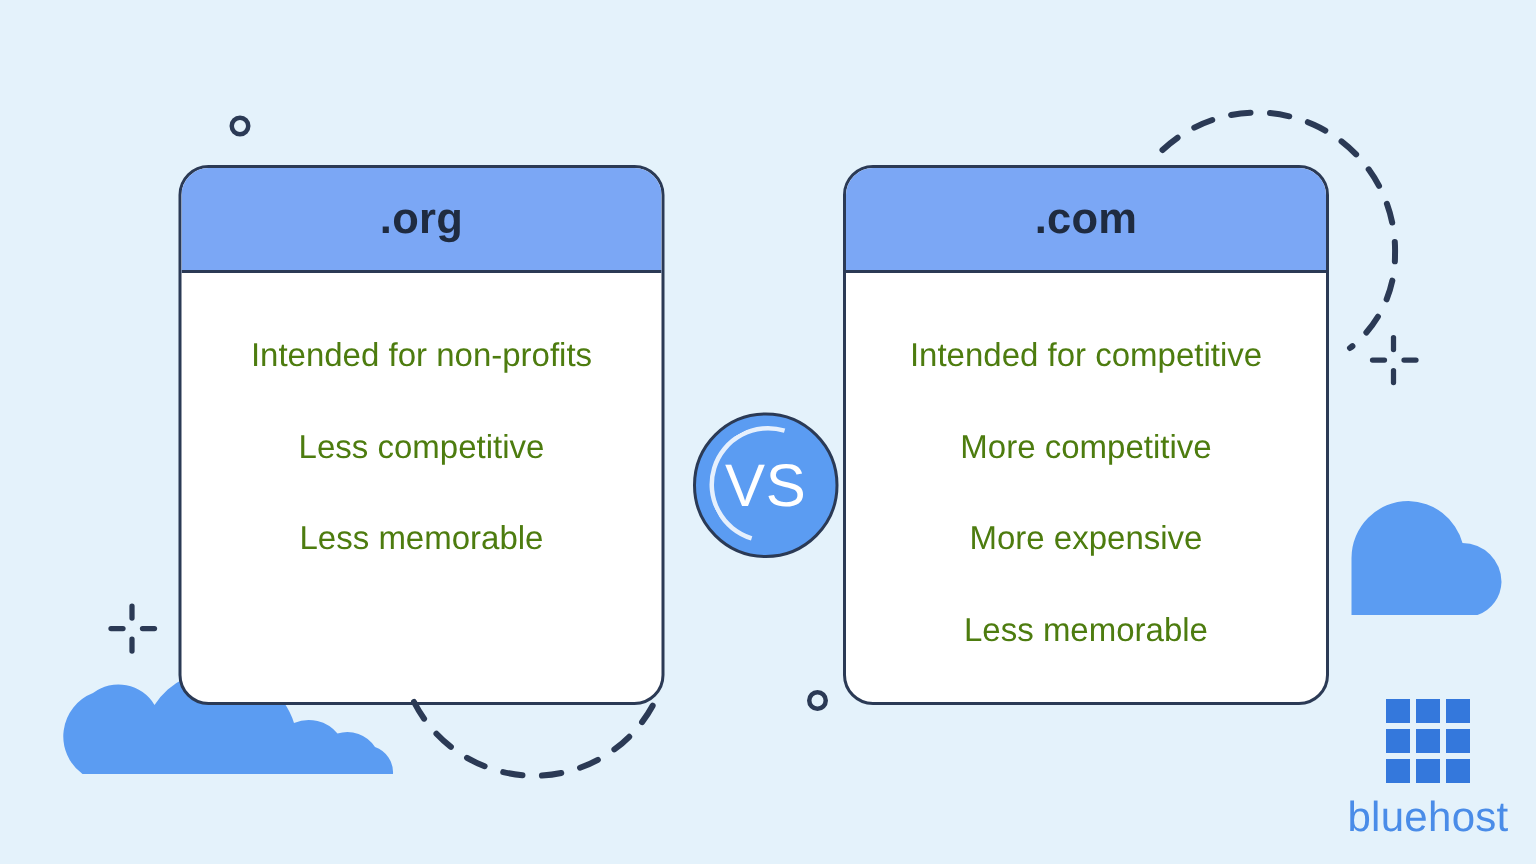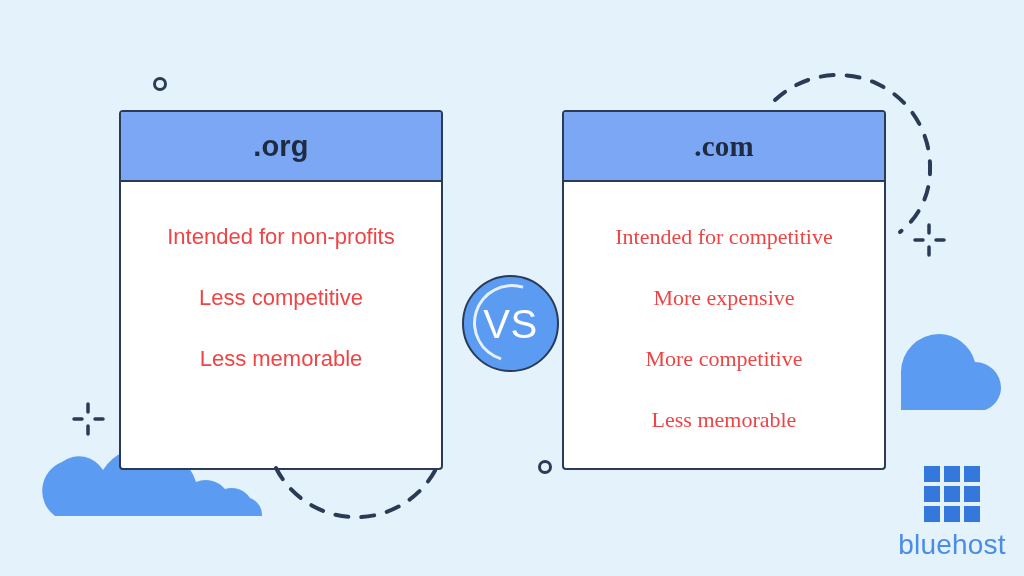--- a/index.html
+++ b/index.html
@@ -33,26 +33,26 @@
 
   
   .card {
     position: absolute;
     box-sizing: border-box;
     width: 324px;
     top: 110px;
     height: 360px;
     background: #ffffff;
     border: 2.5px solid #2b3a55;
-    border-radius: 4px;
+    border-radius: 20px;
     overflow: hidden;
     z-index: 3;
   }
   .card.left  { left: 119px; }
-  .card.right { left: 562px; font-family: Liberation Serif, serif; }
+  .card.right { left: 562px; }
 
   .card-header {
     height: 68px;
     background: #7ba7f5;
     border-bottom: 2.5px solid #2b3a55;
     display: flex;
     align-items: center;
     justify-content: center;
   }
   .card-header .title {
@@ -69,21 +69,21 @@
     justify-content: flex-start;
     padding-top: 24px;
     box-sizing: border-box;
   }
   .card-row {
     height: 61px;
     display: flex;
     align-items: center;
     justify-content: center;
     font-size: 22px;
-    color: #ef4444;
+    color: #4d7c0f;
     text-align: center;
   }
 
   
   .vs-badge {
     position: absolute;
     left: 462px;
     top: 275px;
     width: 97px;
     height: 97px;
@@ -184,22 +184,22 @@
       <div class="card-row">Less memorable</div>
     </div>
   </div>
 
   <div class="card right">
     <div class="card-header">
       <span class="title">.com</span>
     </div>
     <div class="card-body">
       <div class="card-row">Intended for competitive</div>
+      <div class="card-row">More competitive</div>
       <div class="card-row">More expensive</div>
-      <div class="card-row">More competitive</div>
       <div class="card-row">Less memorable</div>
     </div>
   </div>
 
   <svg class="deco-layer front" viewBox="0 0 1024 576">
 
     <path d="M775 100 A92 92 0 0 1 930 170 A78 78 0 0 1 900 232" fill="none" stroke="#2b3a55" stroke-width="4" stroke-linecap="round" stroke-dasharray="13 13"></path>
 
     <path d="M276 468 A90 90 0 0 0 440 460" fill="none" stroke="#2b3a55" stroke-width="4" stroke-linecap="round" stroke-dasharray="13 13"></path>
 

